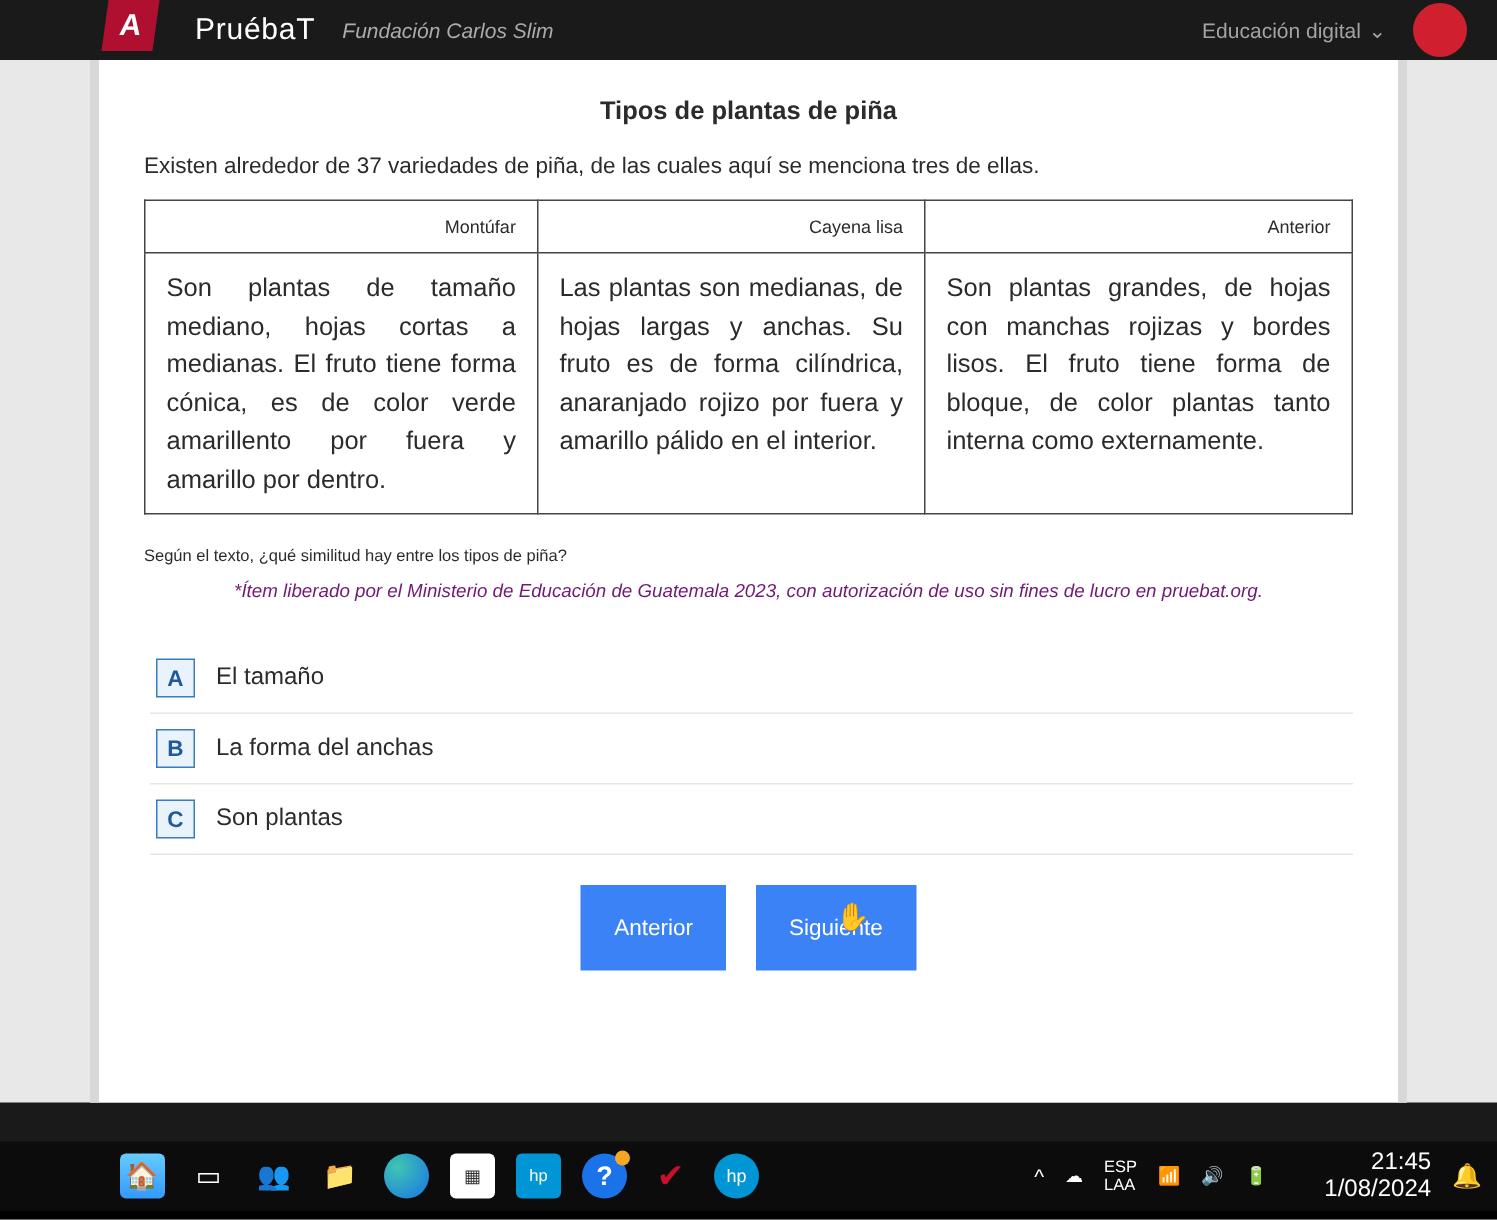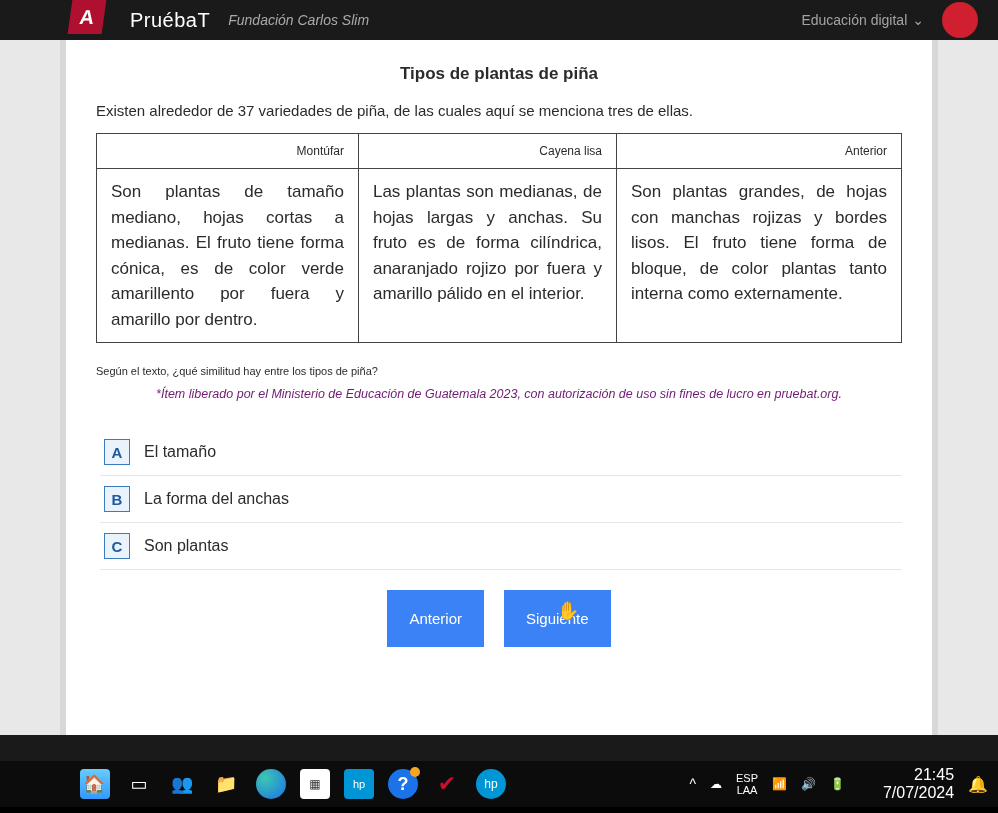--- a/index.html
+++ b/index.html
@@ -207,21 +207,21 @@
   .tb-mcafee { color:#c8102e; font-size:22px; }
   .tb-hpround { background:#0096d6; border-radius:50%; font-size:12px; }
   .tb-right {
     margin-left: auto;
     display: flex;
     align-items: center;
     gap: 14px;
     font-size: 12px;
   }
   .tb-chev { font-size:14px; }
-  .tb-lang { line-height:1.1; text-align:center; font-size:11px; }
+  .tb-lang { line-height:1.1; font-size:11px; }
   .tb-clock { text-align:right; line-height:1.15; font-size:16px;margin-left:24px; }
   .tb-bell { color:#39a0ed; font-size:16px; }
   .monitor-edge {
     position: absolute;
     left: 0; right: 0; bottom: 0; height: 6px;
     background: #000;
   }
 </style>
 </head>
 <body>
@@ -306,18 +306,18 @@
     <span>☁</span>
     <div class="tb-lang">
       <div>ESP</div>
       <div>LAA</div>
     </div>
     <span>📶</span>
     <span>🔊</span>
     <span>🔋</span>
     <div class="tb-clock">
       <div>21:45</div>
-      <div>7/07/2024</div>
+      <div>1/08/2024</div>
     </div>
     <span class="tb-bell">🔔</span>
   </div>
 </div>
 <div class="monitor-edge"></div>
 
 </body></html>

